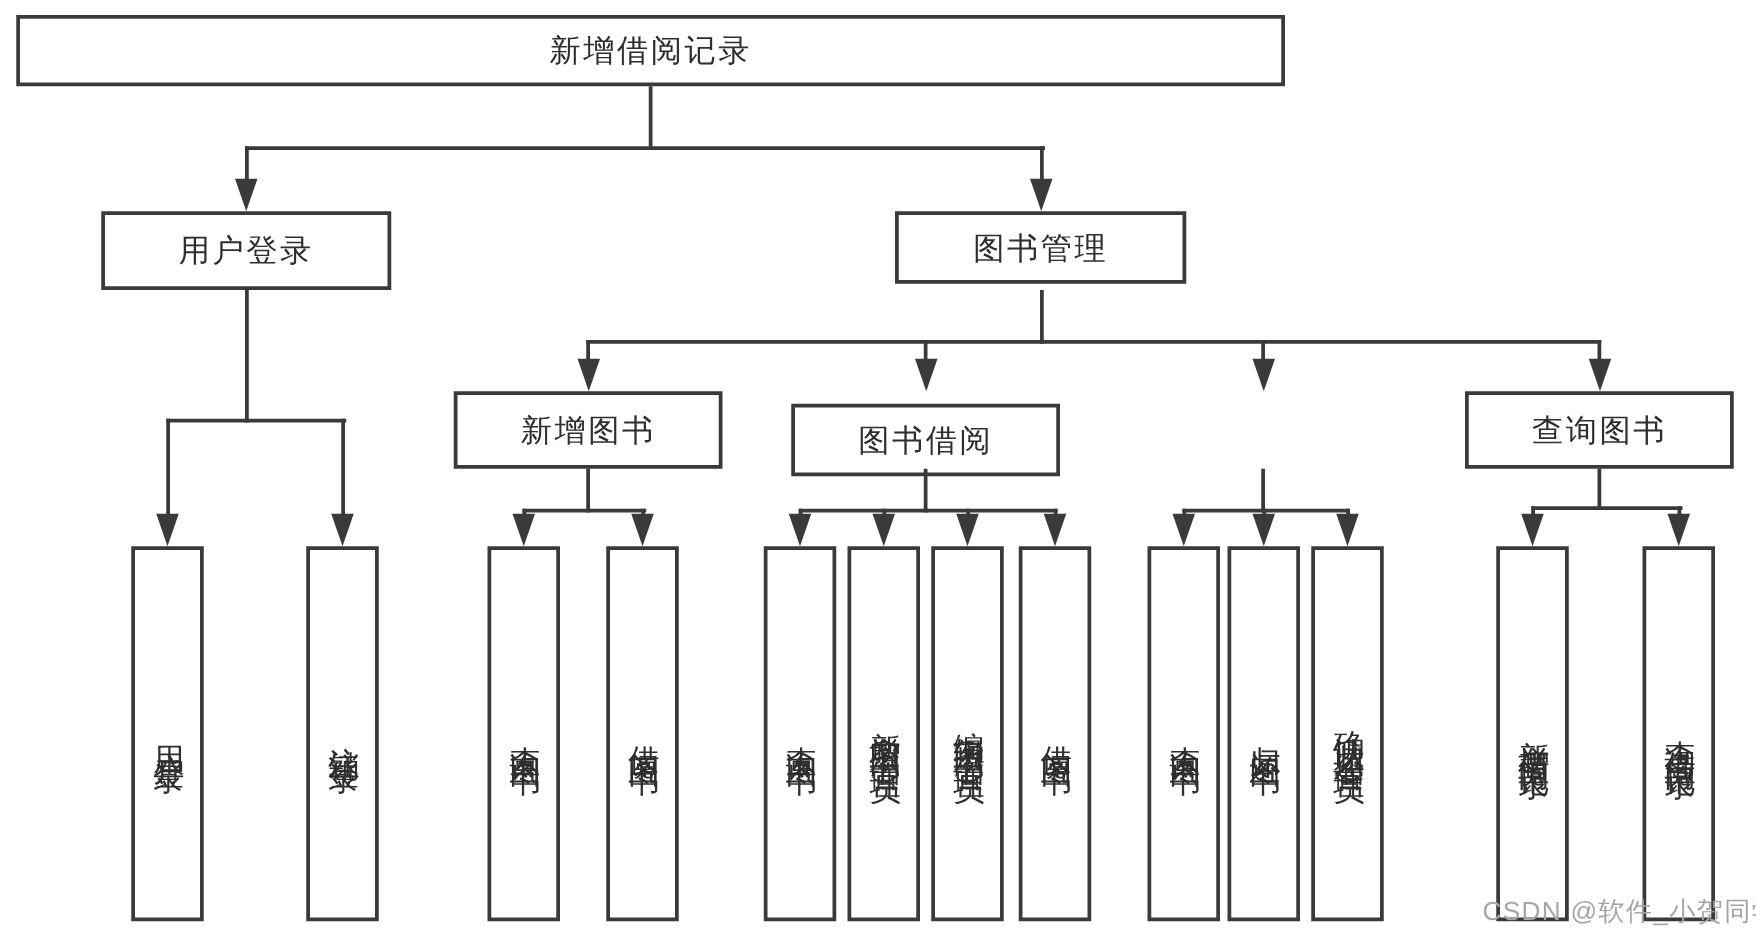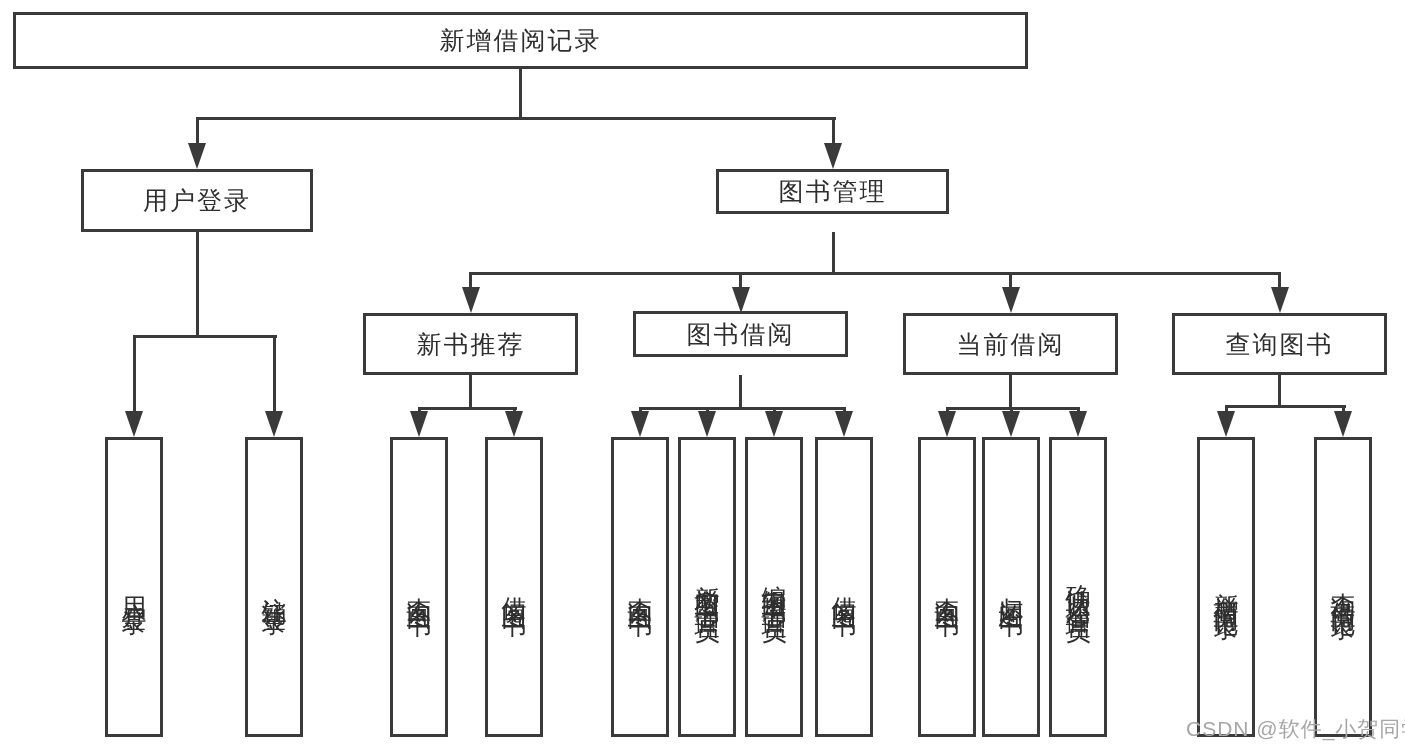--- a/index.html
+++ b/index.html
@@ -29,25 +29,24 @@
   }
 </style>
 </head>
 <body>
 
 <div class="canvas">
 
   <div class="box hbox" style="left:13px;top:12px;width:1015px;height:57px">新增借阅记录</div>
 
   <div class="box hbox" style="left:81px;top:169px;width:232px;height:63px">用户登录</div>
-  <div class="box hbox" style="left:716px;top:169px;width:233px;height:45px">图书管理</div>
+  <div class="box hbox" style="left:716px;top:169px;width:233px;height:58px">图书管理</div>
 
-  <div class="box hbox" style="left:363px;top:313px;width:215px;height:62px">新书推荐</div>
-  <div class="box hbox" style="left:633px;top:311px;width:215px;height:46px">图书借阅</div>
-  <div class="box hbox" style="left:903px;top:313px;width:215px;height:62px">当前借阅</div>
+  <div class="box hbox" style="left:363px;top:313px;width:215px;height:62px">新增图书</div>
+  <div class="box hbox" style="left:633px;top:323px;width:215px;height:58px">图书借阅</div>
   <div class="box hbox" style="left:1172px;top:313px;width:215px;height:62px">查询图书</div>
 
   <div class="box" style="left:105px;top:437px;width:58px;height:300px">
     <span class="vtext">用户登录</span>
   </div>
   <div class="box" style="left:245px;top:437px;width:58px;height:300px">
     <span class="vtext">注销登录</span>
   </div>
 
   <div class="box" style="left:390px;top:437px;width:58px;height:300px">

